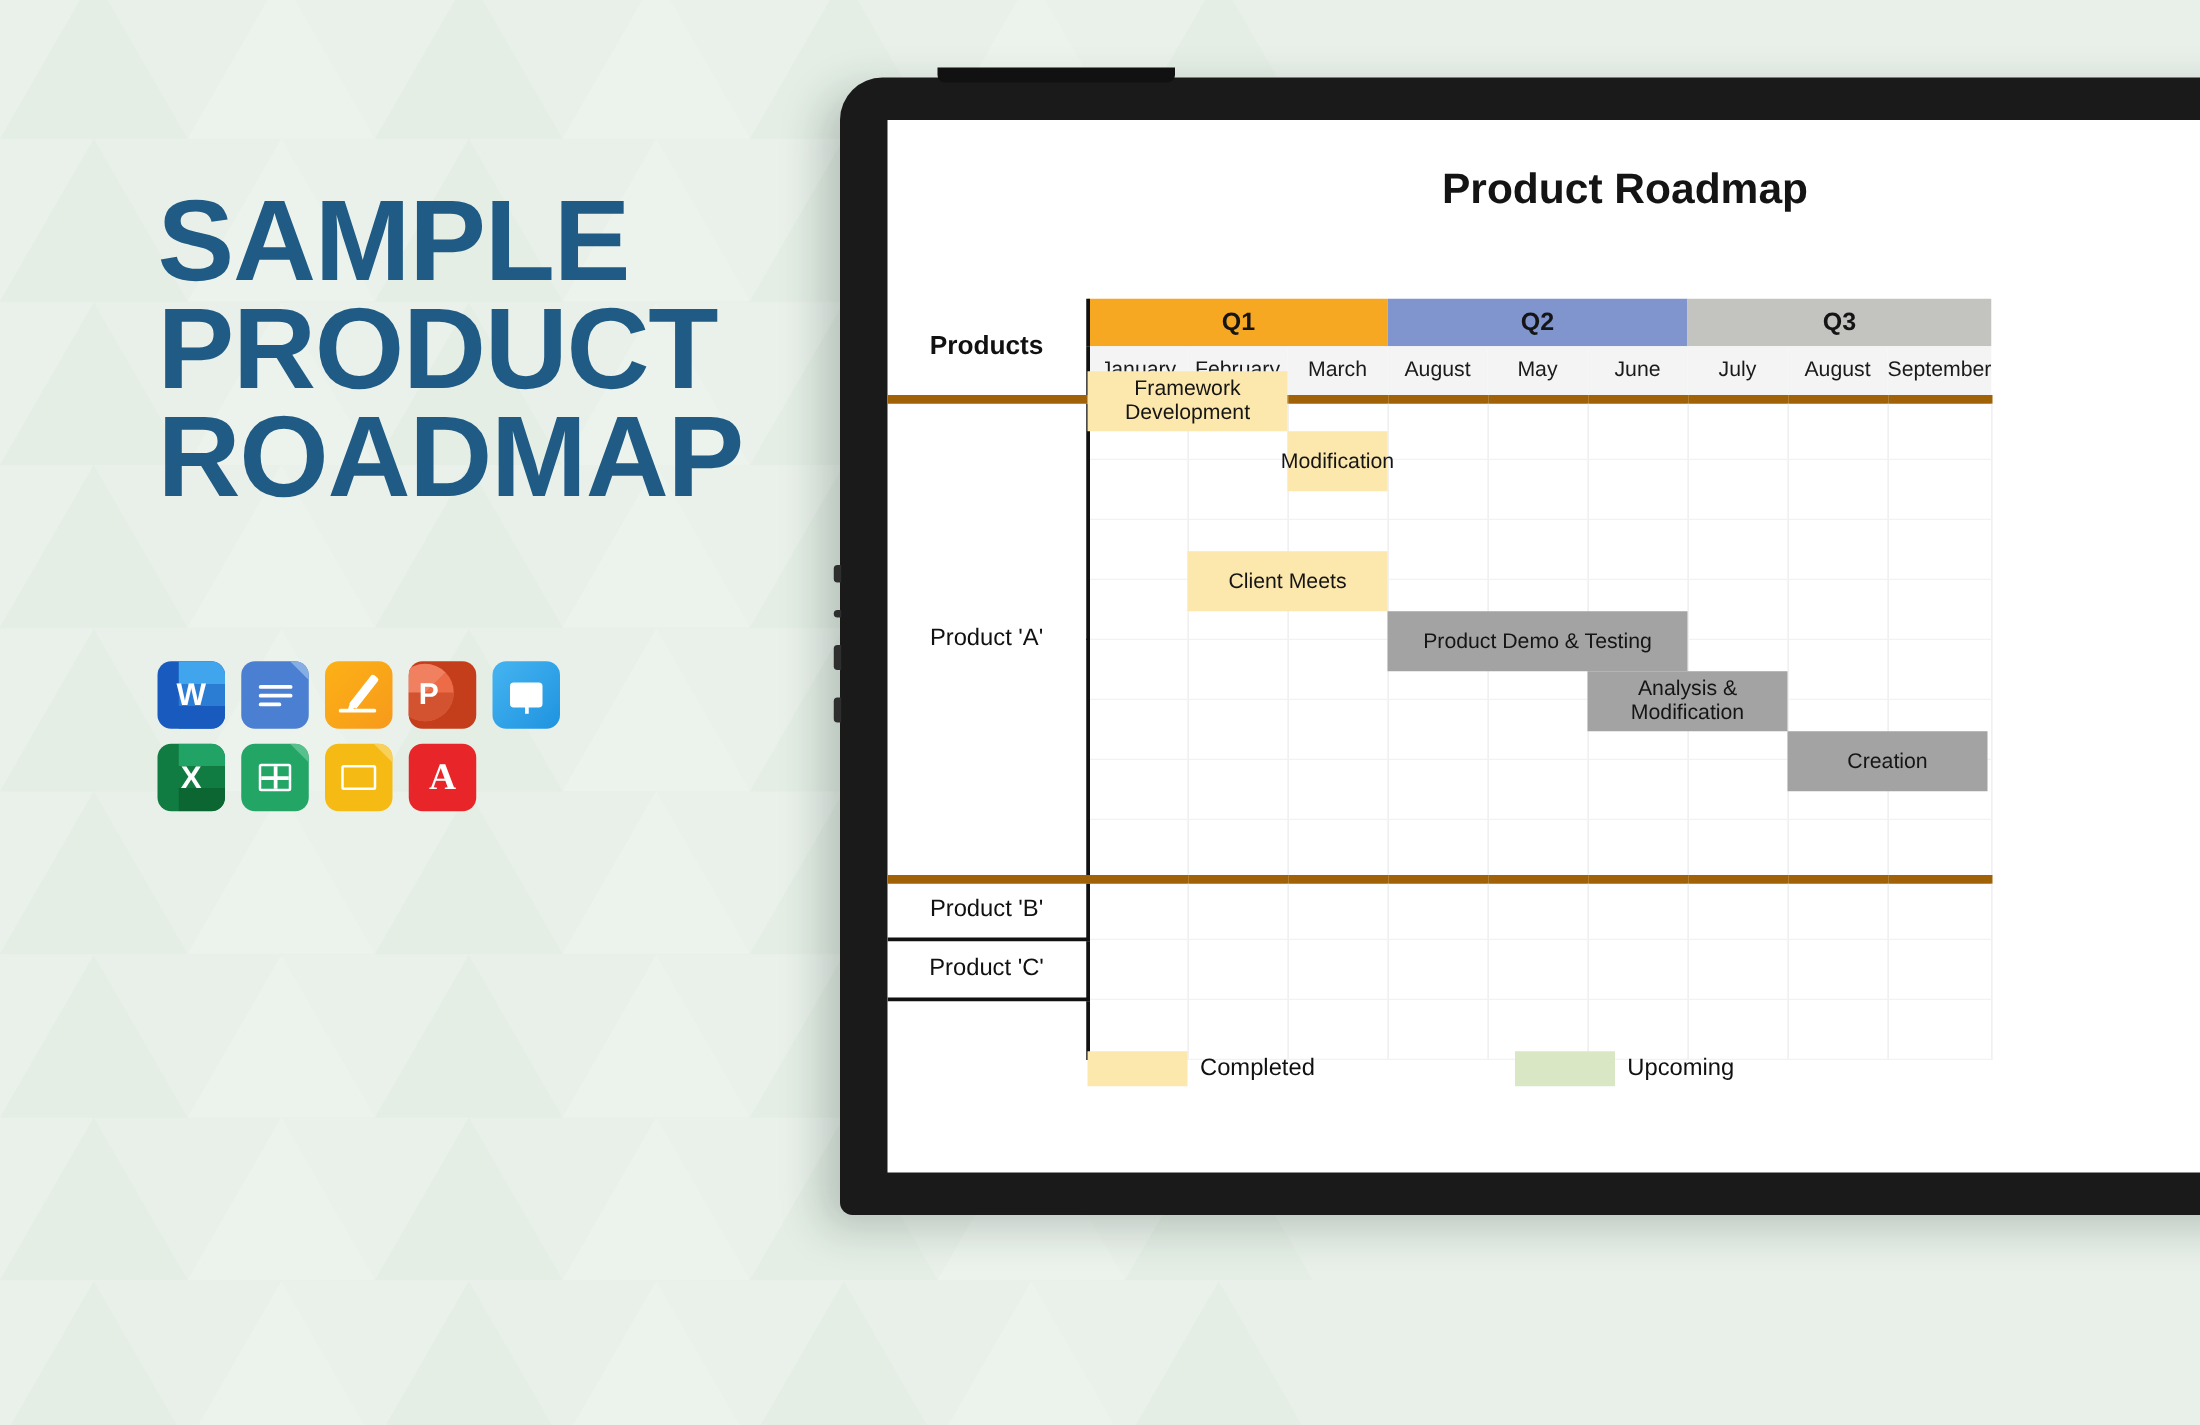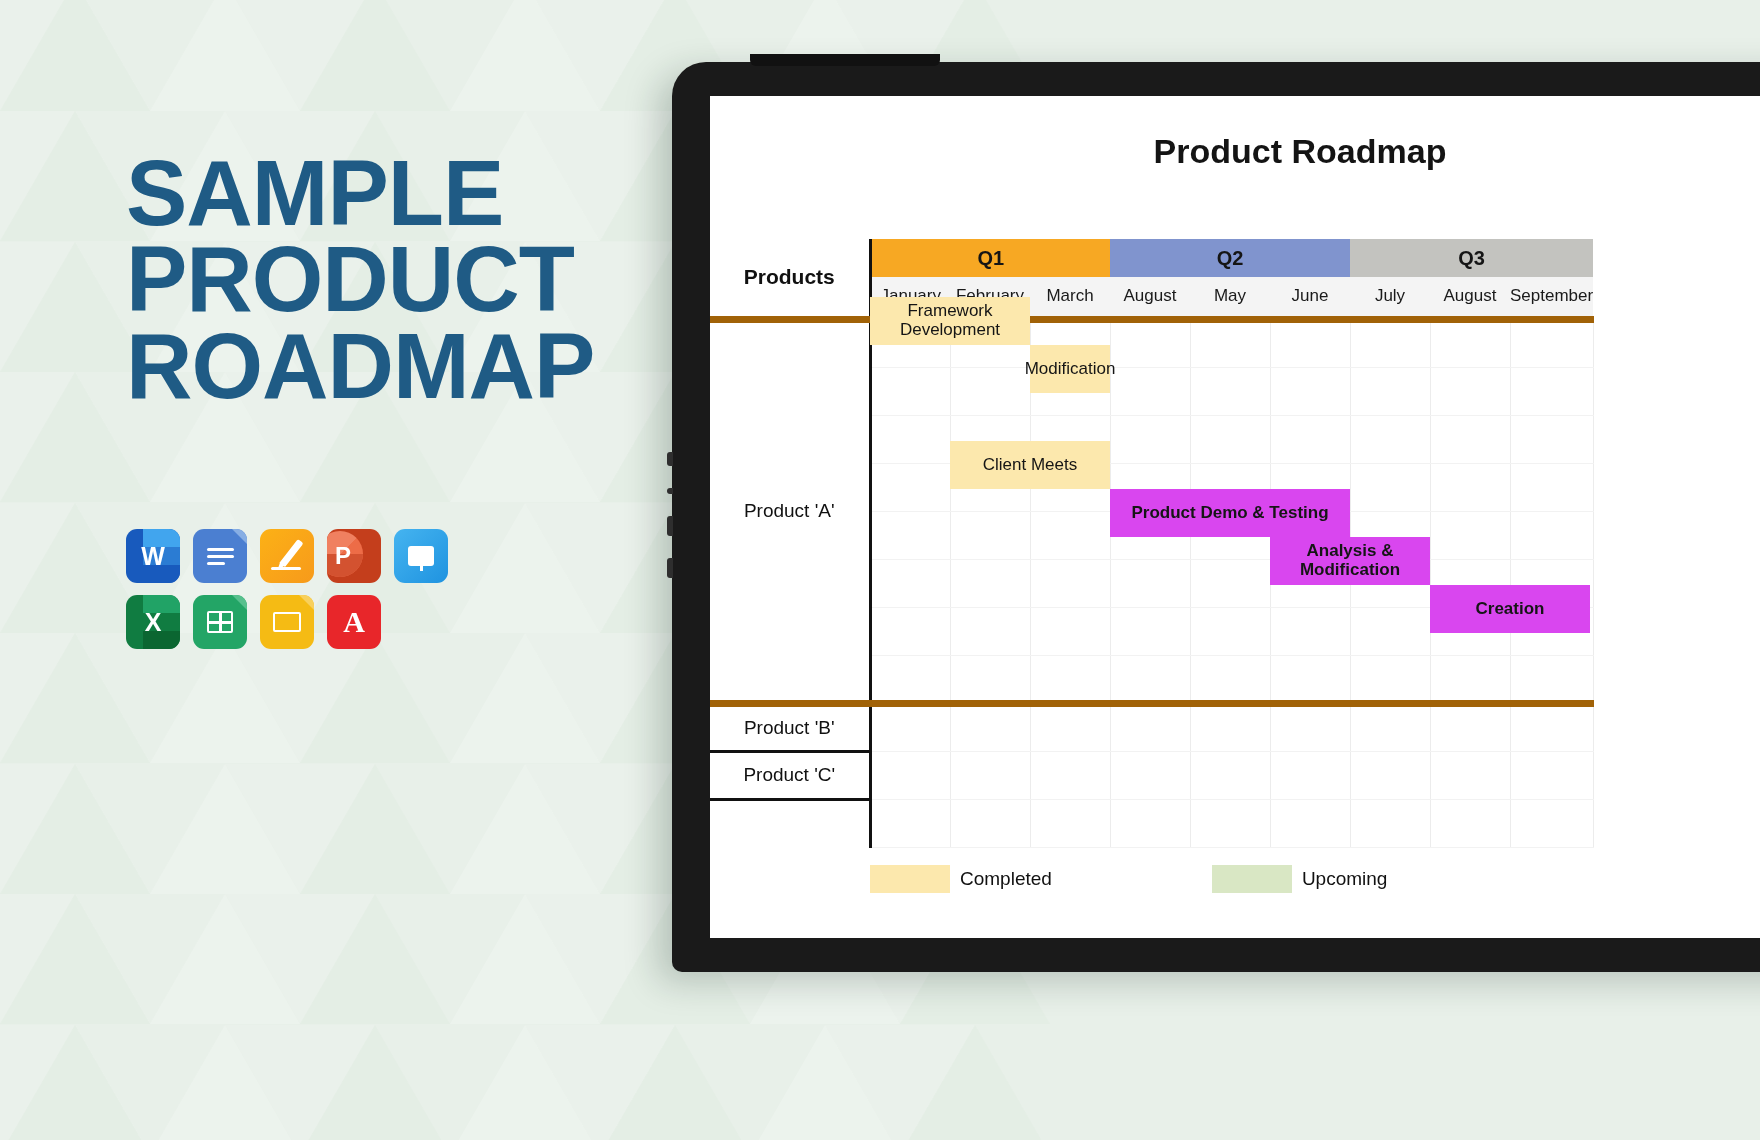--- a/index.html
+++ b/index.html
@@ -199,21 +199,21 @@
   
   #bars-layer { position: absolute; pointer-events: none; }
   .bar {
     position: absolute;
     height: 48px;
     display: flex; align-items: center; justify-content: center;
     font-size: 17px; color: #151515; text-align:center; line-height:1.1;
     padding: 0 6px;
   }
   .bar.completed { background: #fce8ad; }
-  .bar.upcoming  { background: #d946ef; font-weight: bold; }
+  .bar.upcoming  { background: #a3a3a3; }
 
   
   #legend { position: absolute; display: flex; align-items: center; gap: 0; }
   .legend-item { display:flex; align-items:center; }
   .legend-swatch { width: 80px; height: 28px; }
   .legend-swatch.completed { background:#fce8ad; }
   .legend-swatch.upcoming  { background:#d9e7c4; }
   .legend-text { font-size: 19px; color:#111; margin-left: 10px; }
 </style>
 </head>
@@ -599,21 +599,21 @@
 
       <div id="bars-layer" style="left: 0px; top: 0px; width: 931px; height: 608.5px;">
           <div class="bar completed" style="left: 160px; top: 201px; width: 160px;">Framework Development</div>
           <div class="bar completed" style="left: 320px; top: 249px; width: 80px;">Modification</div>
           <div class="bar completed" style="left: 240px; top: 345px; width: 160px;">Client Meets</div>
           <div class="bar upcoming" style="left: 400px; top: 393px; width: 240px;">Product Demo &amp; Testing</div>
           <div class="bar upcoming" style="left: 560px; top: 441px; width: 160px;">Analysis &amp; Modification</div>
           <div class="bar upcoming" style="left: 720px; top: 489px; width: 160px;">Creation</div>
         </div>
 
-      <div id="legend" style="left: 160px; top: 769px;">
+      <div id="legend" style="left: 160px; top: 745px;">
         <div class="legend-item">
           <span class="legend-swatch completed"></span>
           <span class="legend-text">Completed</span>
         </div>
         <div class="legend-item" style="margin-left:160px">
           <span class="legend-swatch upcoming"></span>
           <span class="legend-text">Upcoming</span>
         </div>
       </div>
 

